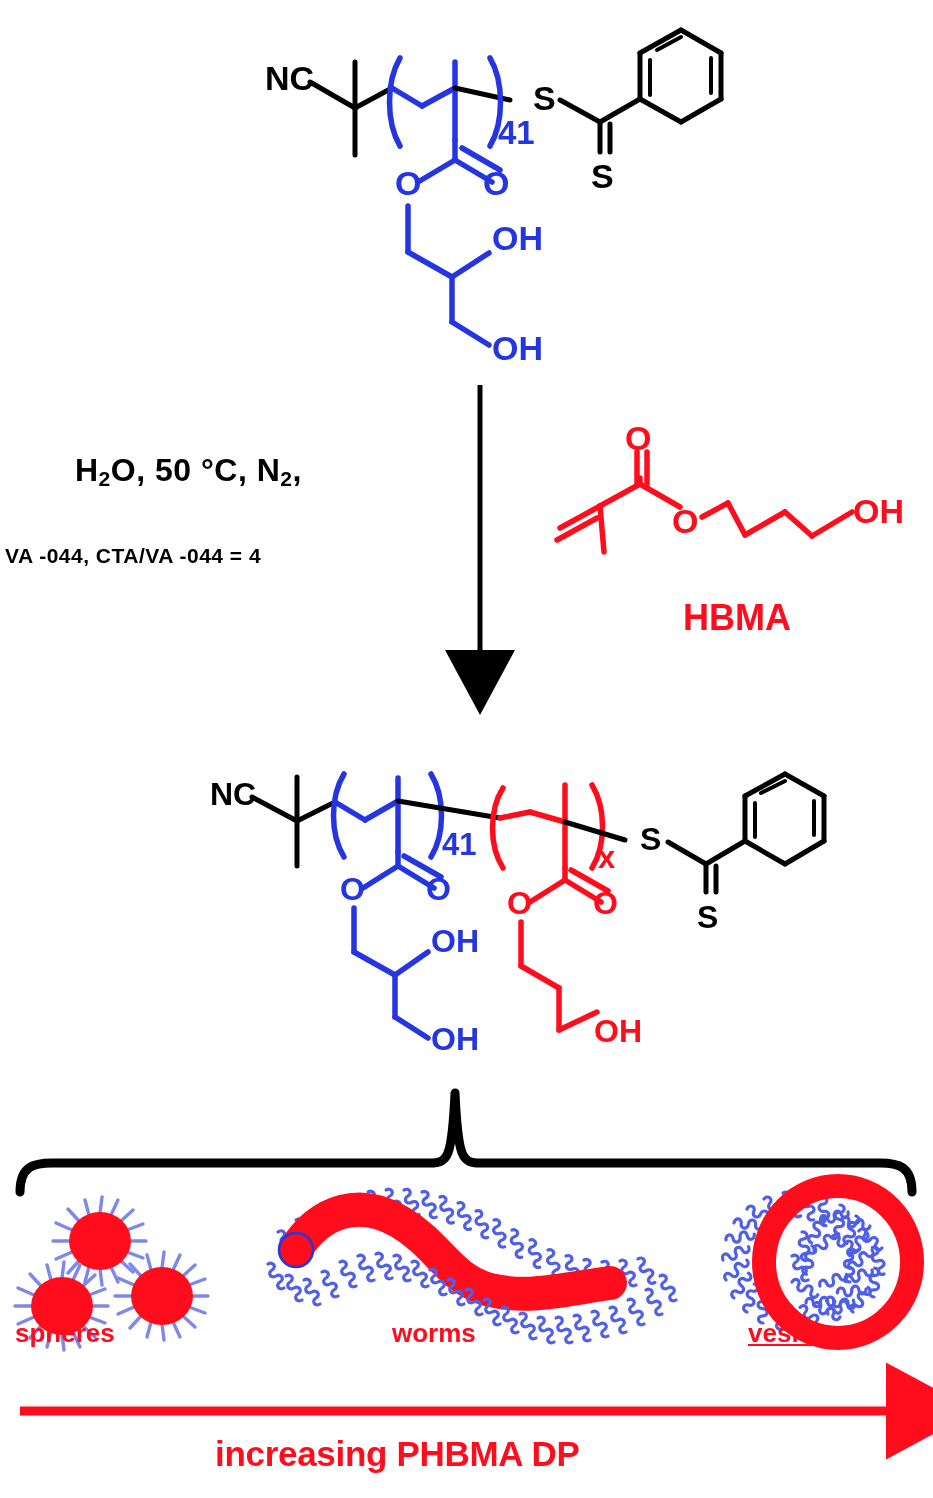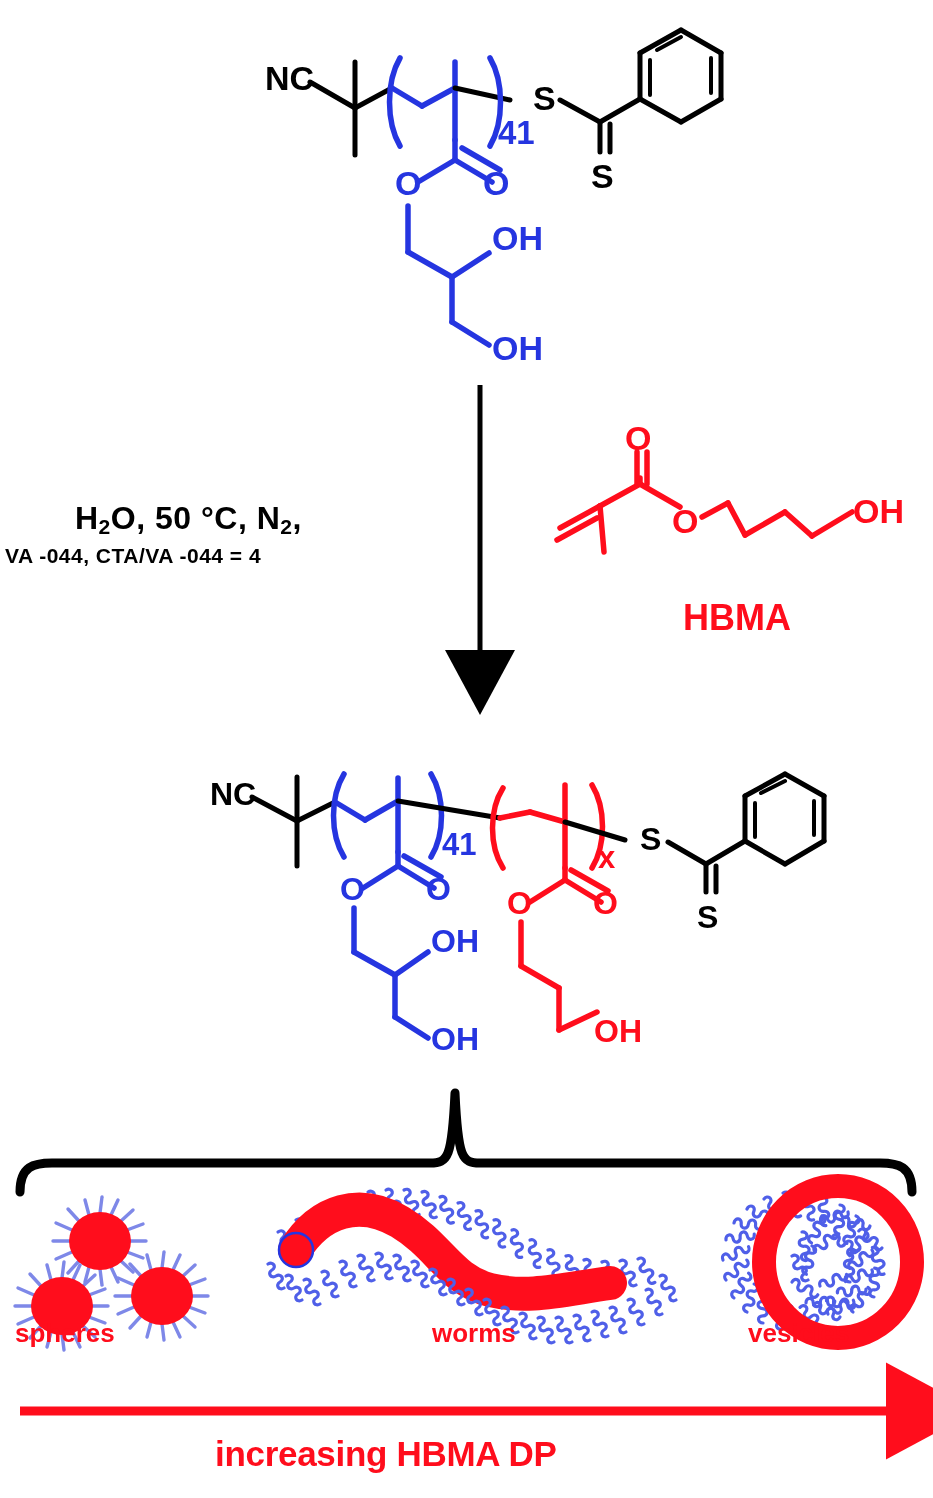--- a/index.html
+++ b/index.html
@@ -10,34 +10,34 @@
   }
   #scheme{position:absolute;left:0;top:0;width:933px;height:1498px;}
   .cond-text{
     position:absolute;
     font-family:"Liberation Sans","DejaVu Sans",sans-serif;
     font-weight:bold;
     color:#000000;
     white-space:nowrap;
     letter-spacing:0.5px;
   }
-  #cond-line1{left:75px;top:500px;font-size:32px;}
+  #cond-line1{left:75px;top:452px;font-size:32px;}
   #cond-line2{left:5px;top:544px;font-size:21px;}
   .cond-text sub{font-size:0.66em;vertical-align:-0.25em;font-weight:bold;}
   .morph-label{
     position:absolute;
     font-family:"Liberation Sans","DejaVu Sans",sans-serif;
     font-weight:bold;
     color:#FF0D1C;
     font-size:26px;
     white-space:nowrap;
   }
   #label-spheres{left:15px;top:1318px;}
-  #label-worms{left:392px;top:1318px;margin-left:40px;}
-  #label-vesicles{left:748px;top:1318px;}
+  #label-worms{left:392px;top:1318px;}
+  #label-vesicles{left:748px;top:1318px;text-decoration:underline;}
   #label-axis{
     position:absolute;left:215px;top:1434px;
     font-family:"Liberation Sans","DejaVu Sans",sans-serif;
     font-weight:bold;color:#FF0D1C;font-size:35px;white-space:nowrap;
     letter-spacing:-0.3px;
   }
 </style>
 </head>
 <body>
 
@@ -442,13 +442,13 @@
 </svg>
 
 <div class="cond-text" id="cond-line1"><span>H</span><sub>2</sub><span>O, 50 °C, N</span><sub>2</sub><span>,</span></div>
 
 <div class="cond-text" id="cond-line2">VA -044, CTA/VA -044 = 4</div>
 
 <div class="morph-label" id="label-spheres">spheres</div>
 <div class="morph-label" id="label-worms">worms</div>
 <div class="morph-label" id="label-vesicles">vesicles</div>
 
-<div id="label-axis">increasing HBMA DP</div>
+<div id="label-axis">increasing PHBMA DP</div>
 
 </body></html>

